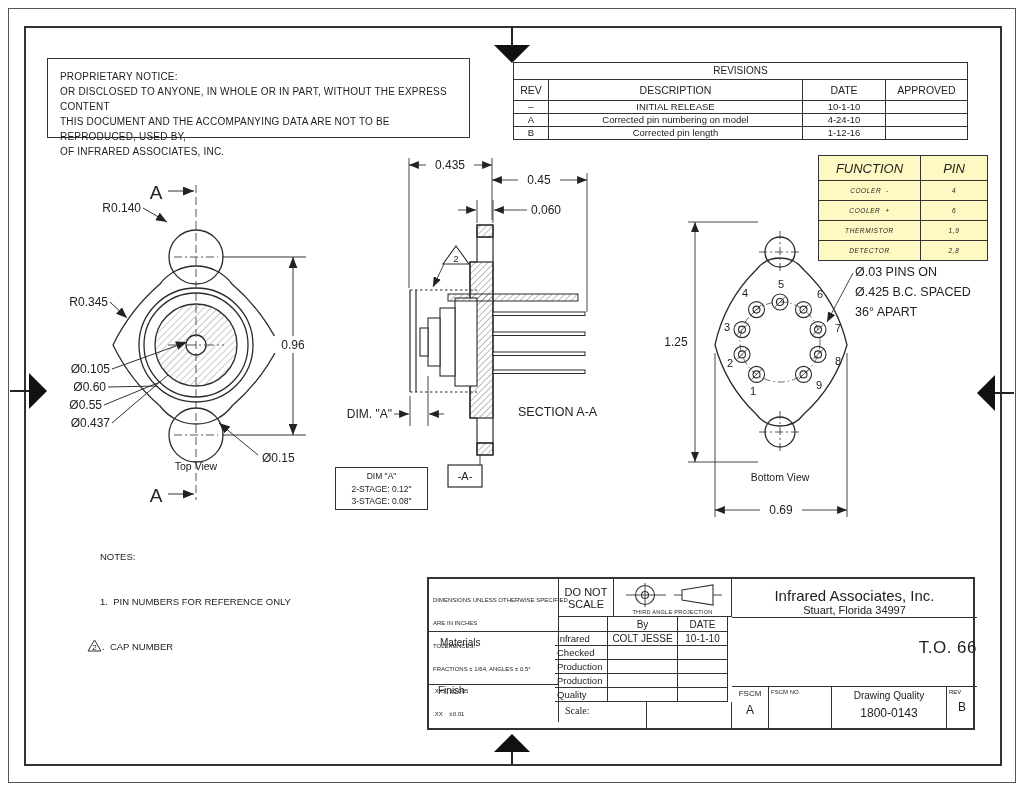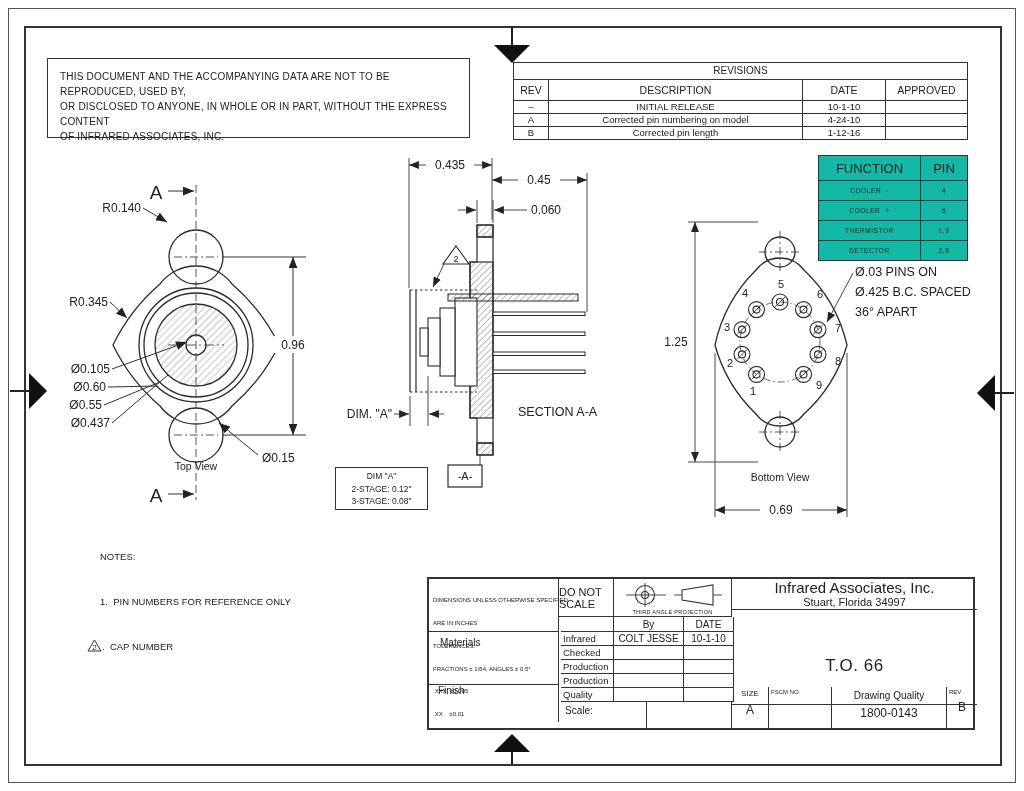--- a/index.html
+++ b/index.html
@@ -17,21 +17,21 @@
   .rev-table{position:absolute;left:513px;top:62px;width:455px;border:1.5px solid #333;box-sizing:border-box;}
   .rev-title{height:16px;line-height:16px;text-align:center;font-size:10px;border-bottom:1px solid #333;}
   .rev-row{display:grid;grid-template-columns:35px 254px 83px 1fr;}
   .rev-row > div{border-right:1px solid #333;text-align:center;overflow:hidden;}
   .rev-row > div:last-child{border-right:none;}
   .rev-head > div{height:20px;line-height:20px;font-size:10.5px;border-bottom:1.5px solid #333;}
   .rev-data > div{height:12px;line-height:12px;font-size:9.5px;border-bottom:1px solid #333;}
   .rev-table .rev-data:last-child > div{border-bottom:none;}
 
   
-  .fp-table{position:absolute;left:818px;top:155px;width:150px;border:1.5px solid #333;box-sizing:border-box;background:#14b8a6;}
+  .fp-table{position:absolute;left:818px;top:155px;width:170px;border:1.5px solid #333;box-sizing:border-box;background:#fef9c3;font-style:italic;}
   .fp-row{display:grid;grid-template-columns:102px 1fr;}
   .fp-row > div{border-right:1px solid #333;border-bottom:1px solid #333;display:flex;align-items:center;justify-content:center;}
   .fp-row > div:last-child{border-right:none;}
   .fp-head > div{height:24px;font-size:13px;}
   .fp-data > div{height:19px;font-size:6.5px;letter-spacing:.6px;white-space:pre;}
   .fp-table .fp-data:last-child > div{border-bottom:none;}
 
   
   .notes{position:absolute;left:100px;top:519px;font-size:9.5px;line-height:15px;white-space:pre;}
   .note-flag{display:inline-block;vertical-align:-2px;margin-left:-13px;}
@@ -42,37 +42,37 @@
 
   
   .tb{position:absolute;left:427px;top:577px;width:548px;height:153px;border:2px solid #333;box-sizing:border-box;background:#fff;}
   .tb *{box-sizing:border-box;}
   .tb-tol{position:absolute;left:0;top:0;width:130px;height:53px;border-right:1px solid #333;border-bottom:1px solid #333;
           padding:3px 4px;font-size:6px;line-height:7.6px;white-space:pre;}
   .tb-materials{position:absolute;left:0;top:53px;width:130px;height:53px;border-right:1px solid #333;border-bottom:1px solid #333;
           padding:5px 11px;font-size:10px;}
   .tb-finish{position:absolute;left:0;top:100px;width:130px;height:43px;border-right:1px solid #333;padding:6px 9px;font-size:10px;}
   .tb-dns{position:absolute;left:130px;top:0;width:55px;height:38px;border-right:1px solid #333;border-bottom:1px solid #333;
-          display:flex;align-items:center;justify-content:center;font-size:11px;line-height:12px;}
+          display:flex;align-items:center;justify-content:center;text-align:center;font-size:11px;line-height:12px;}
   .tb-proj{position:absolute;left:185px;top:0;width:118px;height:38px;border-right:1px solid #333;border-bottom:1px solid #333;}
   .tb-proj-label{position:absolute;left:0;bottom:1px;width:100%;text-align:center;font-size:5.5px;letter-spacing:.3px;}
-  .ap{position:absolute;left:132px;top:38px;width:173px;border-right:1px solid #333;}
+  .ap{position:absolute;left:126px;top:38px;width:173px;border-right:1px solid #333;}
   .ap-row{display:grid;grid-template-columns:53px 70px 1fr;}
   .ap-row > div{border-right:1px solid #333;border-bottom:1px solid #333;overflow:hidden;white-space:nowrap;}
   .ap-row > div:last-child{border-right:none;}
   .ap-head > div{height:15px;line-height:15px;text-align:center;font-size:10px;}
   .ap-data > div{height:14px;line-height:14px;font-size:9.5px;padding-left:2px;}
   .ap-data > div:nth-child(2),.ap-data > div:nth-child(3){text-align:center;padding-left:0;font-size:10px;}
   .tb-scale{position:absolute;left:130px;top:123px;width:173px;height:149px;height:26px;border-right:1px solid #333;display:flex;}
-  .tb-scale-c1{width:88px;border-right:1px solid #333;font-size:10px;padding:3px 0 0 6px;}
-  .tb-company{position:absolute;left:303px;top:0;width:245px;height:31px;border-bottom:1px solid #333;text-align:center;}
+  .tb-scale-c1{width:88px;border-right:1px solid #333;font-size:10px;padding:3px 0 0 6px;font-family:Liberation Serif, serif;}
+  .tb-company{position:absolute;left:303px;top:8px;width:245px;height:31px;border-bottom:1px solid #333;text-align:center;}
   .tb-co-name{font-size:15px;line-height:16px;padding-top:1px;}
   .tb-co-addr{font-size:11px;line-height:12px;}
-  .tb-title{position:absolute;left:303px;top:49px;width:245px;height:77px;border-bottom:1px solid #333;
-            display:flex;flex-direction:column;align-items:center;justify-content:center;font-size:17px;line-height:24px;letter-spacing:.5px;}
+  .tb-title{position:absolute;left:303px;top:31px;width:245px;height:77px;border-bottom:1px solid #333;
+            display:flex;flex-direction:column;align-items:flex-end;justify-content:center;font-size:17px;line-height:24px;letter-spacing:.5px;}
   .tb-szrow{position:absolute;left:303px;top:108px;width:245px;height:43px;display:grid;grid-template-columns:37px 63px 115px 1fr;}
   .tb-szrow > div{border-right:1px solid #333;position:relative;}
   .tb-szrow > div:last-child{border-right:none;}
   .cell-label{font-size:8px;text-align:center;padding-top:2px;}
   .cell-label.tiny{font-size:6px;text-align:left;padding-left:2px;}
   .cell-label.mid{font-size:10px;padding-top:3px;}
   .cell-value{font-size:12px;text-align:center;padding-top:5px;}
 
   svg text{font-family:"Liberation Sans",sans-serif;fill:#222;}
 </style>
@@ -95,22 +95,23 @@
   <svg class="abs" style="left:10px;top:369px;" width="38" height="44">
     <line x1="0" y1="22" x2="19" y2="22" stroke="#222" stroke-width="2"></line>
     <polygon points="19,4 19,40 37,22" fill="#111"></polygon>
   </svg>
   <svg class="abs" style="left:976px;top:371px;" width="38" height="44">
     <polygon points="19,4 19,40 1,22" fill="#111"></polygon>
     <line x1="19" y1="22" x2="38" y2="22" stroke="#222" stroke-width="2"></line>
   </svg>
 
   <div class="prop-box">
+    <div>PROPRIETARY NOTICE:</div>
+    <div>OR DISCLOSED TO ANYONE, IN WHOLE OR IN PART, WITHOUT THE EXPRESS CONTENT</div>
     <div>THIS DOCUMENT AND THE ACCOMPANYING DATA ARE NOT TO BE REPRODUCED, USED BY,</div>
-    <div>OR DISCLOSED TO ANYONE, IN WHOLE OR IN PART, WITHOUT THE EXPRESS CONTENT</div>
     <div>OF INFRARED ASSOCIATES, INC.</div>
   </div>
 
   <div class="rev-table">
     <div class="rev-title">REVISIONS</div>
     <div class="rev-row rev-head">
       <div>REV</div>
       <div>DESCRIPTION</div>
       <div>DATE</div>
       <div>APPROVED</div>
@@ -470,21 +471,21 @@
     </div>
     <div class="tb-company">
       <div class="tb-co-name">Infrared Associates, Inc.</div>
       <div class="tb-co-addr">Stuart, Florida 34997</div>
     </div>
     <div class="tb-title">
       <div>T.O. 66</div>
     </div>
     <div class="tb-szrow">
       <div>
-        <div class="cell-label">SIZE</div>
+        <div class="cell-label">FSCM</div>
         <div class="cell-value">A</div>
       </div>
       <div>
         <div class="cell-label tiny">FSCM NO.</div>
         <div class="cell-value"></div>
       </div>
       <div>
         <div class="cell-label mid">Drawing Quality</div>
         <div class="cell-value">1800-0143</div>
       </div>

